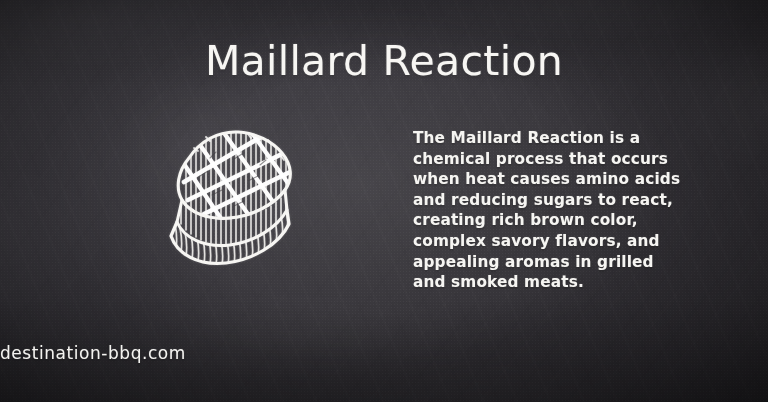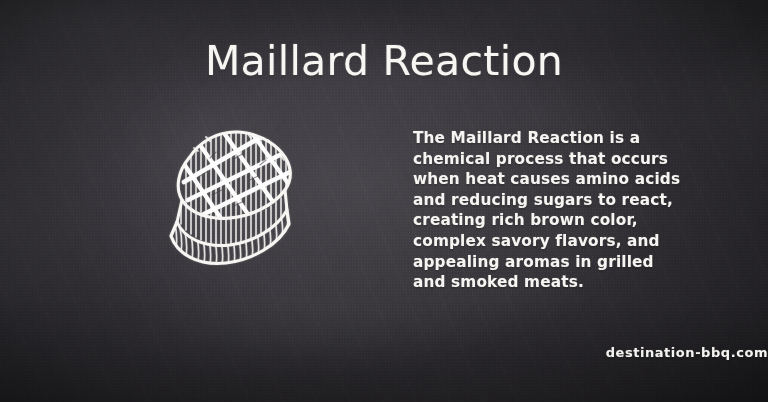--- a/index.html
+++ b/index.html
@@ -100,24 +100,24 @@
     line-height:20.6px;
     font-weight:700;
     color:#f6f5f2;
     letter-spacing:.15px;
     text-shadow:0 0 1.5px rgba(255,255,255,.25), 0 1px 2px rgba(0,0,0,.45);
   }
 
   .footer {
     position:absolute;
     left:0; right:0; top:345px;
-    text-align:right;
-    font-size:13px;
+    text-align:left;
+    font-size:17px;
     line-height:16px;
-    font-weight:700;
+    font-weight:400;
     color:#f4f3f0;
     letter-spacing:.55px;
     text-shadow:0 0 1.5px rgba(255,255,255,.22), 0 1px 2px rgba(0,0,0,.45);
   }
 </style>
 </head>
 <body>
 
 <div class="board">
 

